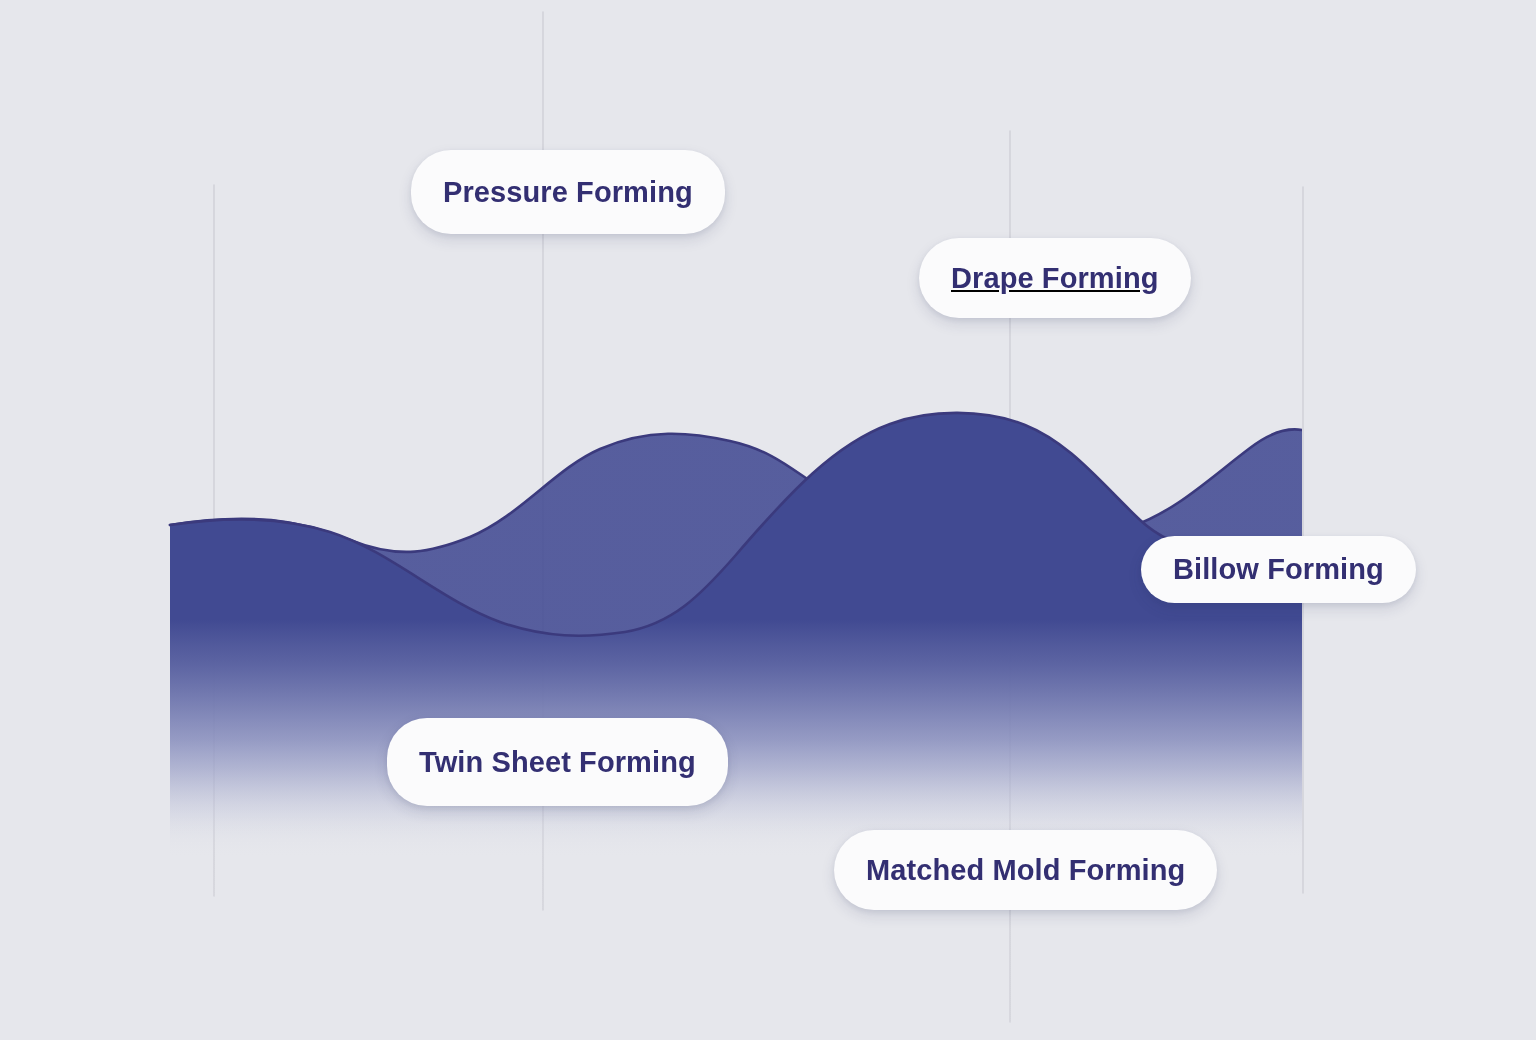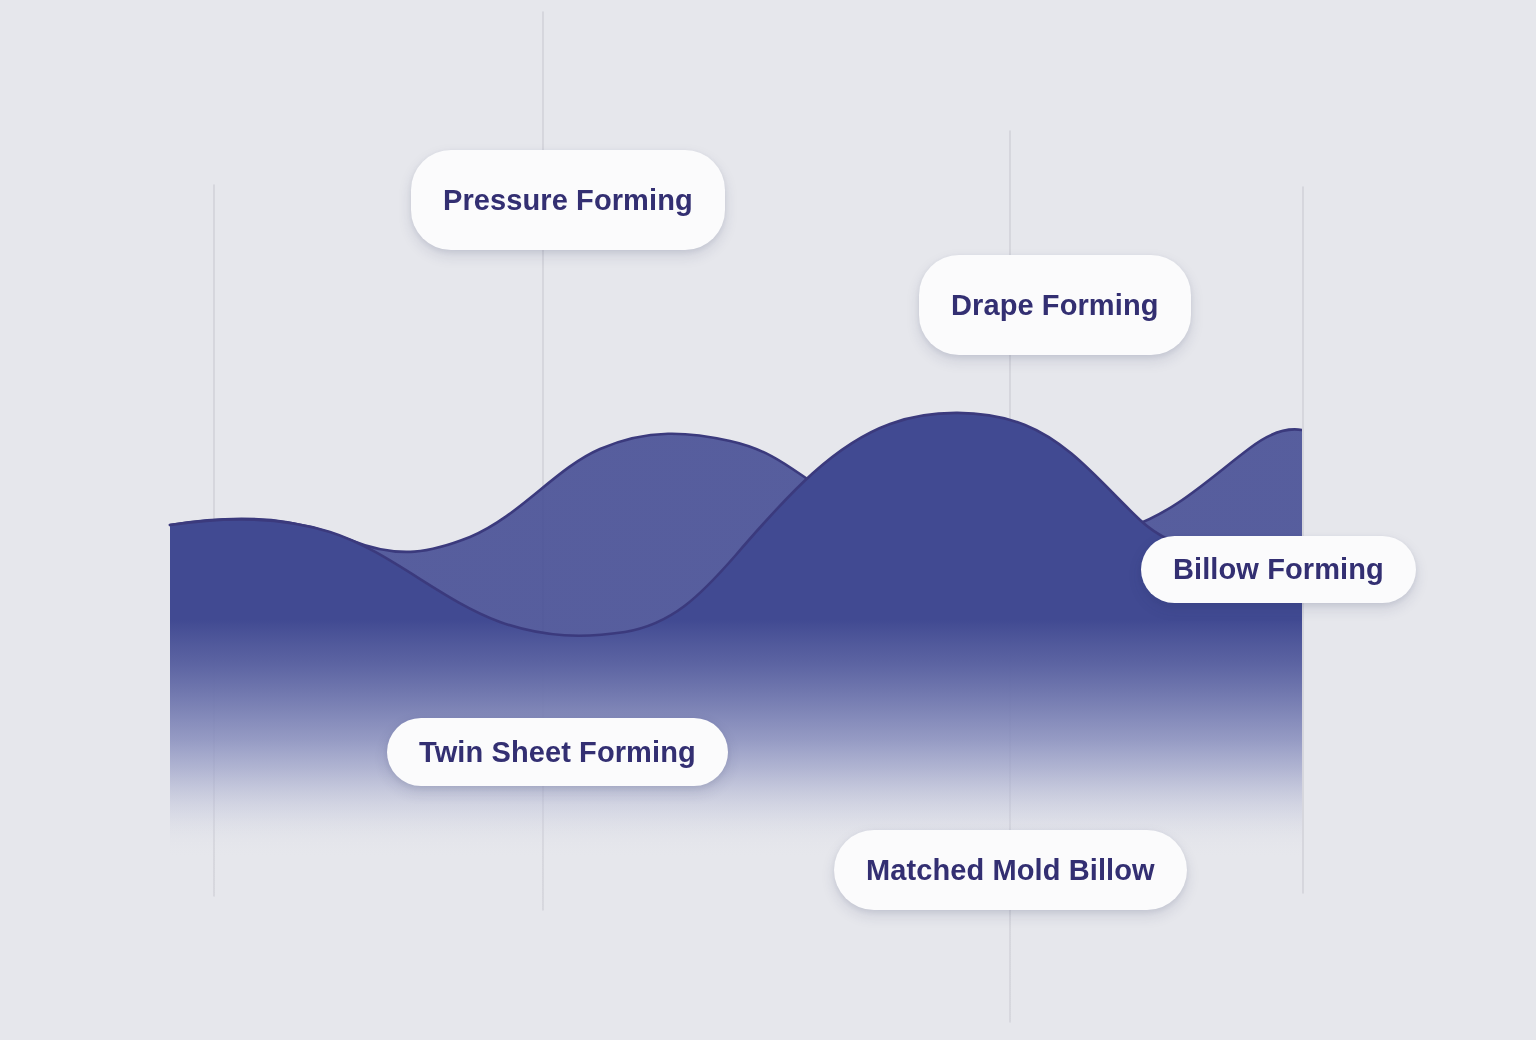--- a/index.html
+++ b/index.html
@@ -43,25 +43,25 @@
   }
   .pill-label {
     font-family: "Liberation Sans", sans-serif;
     font-weight: bold;
     font-size: 29px;
     letter-spacing: 0.1px;
     color: #332f72;
     line-height: 1;
   }
   
-  #pill-pressure   { left: 411px; top: 150px;  height: 100px;  }
-  #pill-drape      { left: 919px; top: 255px;  height: 100px;  }
+  #pill-pressure   { left: 411px; top: 150px;  height: 84px;  }
+  #pill-drape      { left: 919px; top: 238px;  height: 80px; text-decoration: underline;  }
   #pill-vacuum     { left: 76px;  top: 546px;  height: 80px;  }
   #pill-billow     { left: 1141px;top: 536px;  height: 67px;  }
-  #pill-twin       { left: 387px; top: 718px;  height: 68px;  }
+  #pill-twin       { left: 387px; top: 718px;  height: 88px;  }
   #pill-matched    { left: 834px; top: 830px;  height: 80px;  }
 </style>
 </head>
 <body>
 
 <div id="stage">
 
   <svg id="wave-svg" viewBox="0 0 1536 1040" preserveAspectRatio="none">
     <defs>
       <linearGradient id="fillGradA" x1="0" y1="0.33" x2="0" y2="0.68">
@@ -147,16 +147,16 @@
 
   <div class="pill" id="pill-billow">
     <span class="pill-label">Billow Forming</span>
   </div>
 
   <div class="pill" id="pill-twin">
     <span class="pill-label">Twin Sheet Forming</span>
   </div>
 
   <div class="pill" id="pill-matched">
-    <span class="pill-label">Matched Mold Billow</span>
+    <span class="pill-label">Matched Mold Forming</span>
   </div>
 
 </div>
 
 </body></html>

